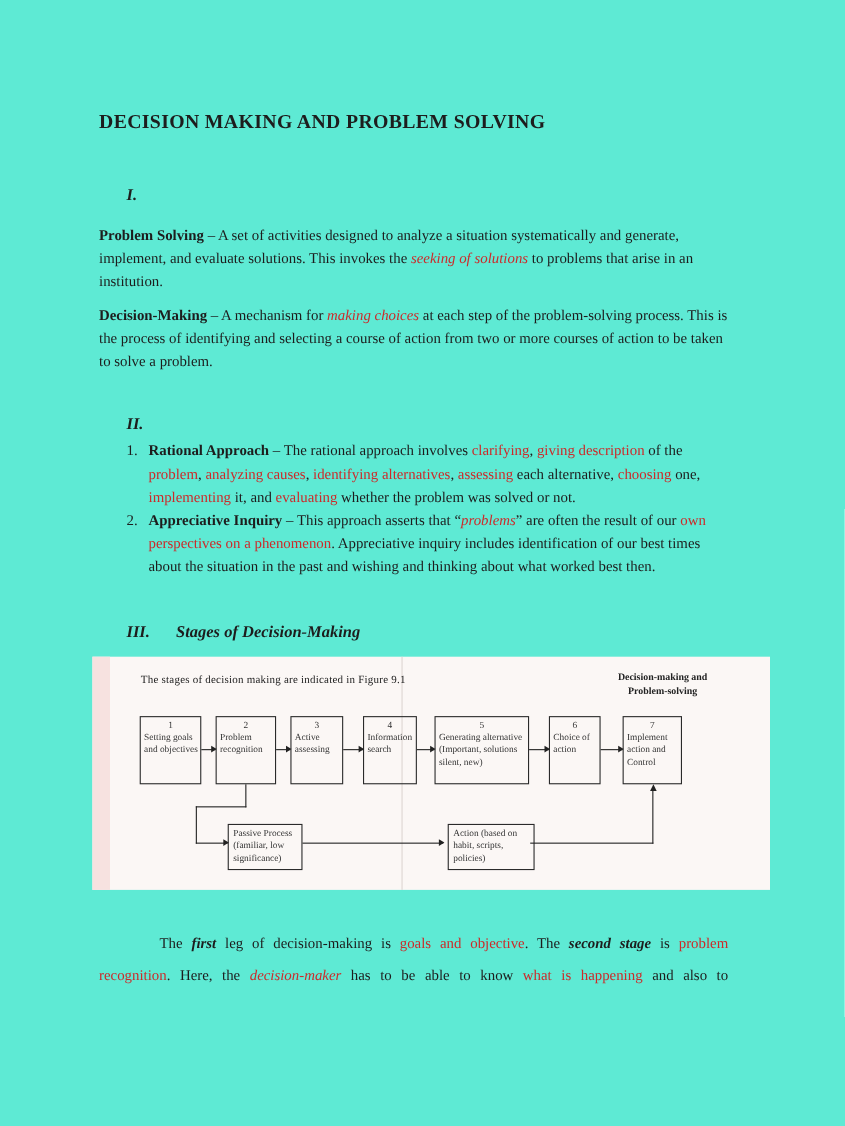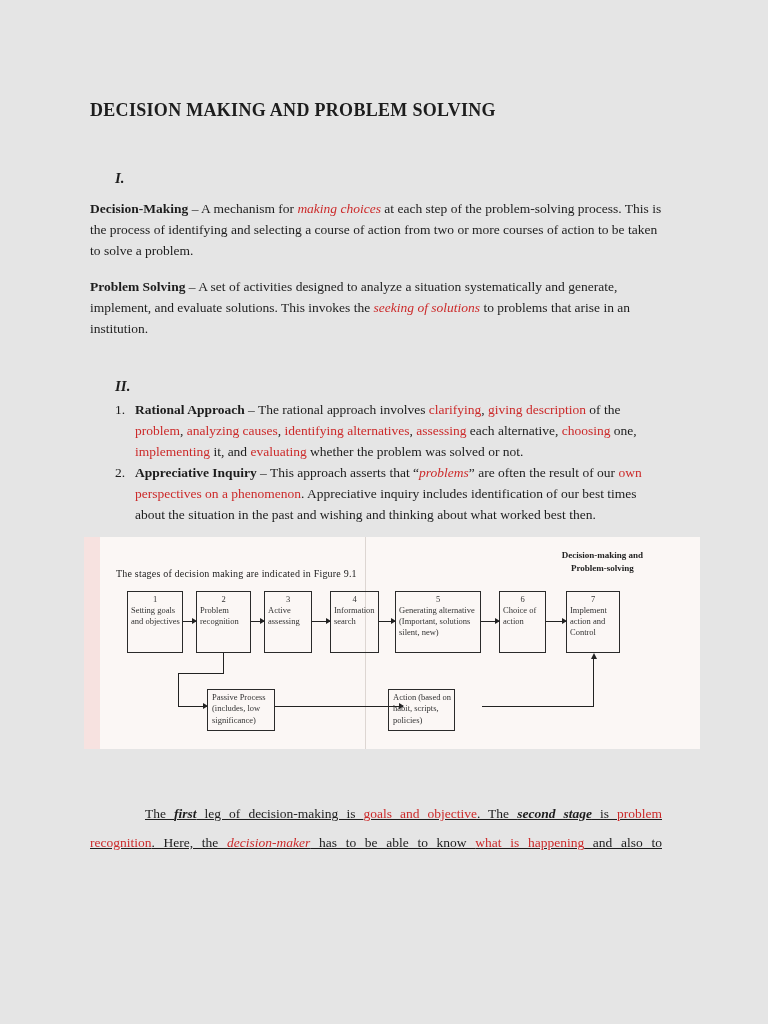--- a/index.html
+++ b/index.html
@@ -1,40 +1,40 @@
 <!DOCTYPE html>
 <html style="--red: #cc2a2a; --band: #f7e2e0; --figbg: #fbf7f5;"><head>
 <meta charset="utf-8">
 <style>
   html,body{margin:0;padding:0;background:#ffffff;}
-  .page{position:relative;width:768px;height:1024px;background:#e5e5e5;overflow:hidden;
+  .page{position:relative;width:768px;height:1024px;background:#5eead4;overflow:hidden;
         font-family:"Liberation Serif",serif;color:#1d1d1d;}
   .column{position:absolute;left:90px;top:0;width:572px;}
   .doc-title{margin-top:98px;font-size:18px;font-weight:bold;letter-spacing:.3px;line-height:25px;}
   .section-heading{display:flex;margin-left:25px;font-size:15px;font-weight:bold;font-style:italic;line-height:19px;}
   .sh-num{width:45px;flex:none;}
   .h1{margin-top:46px;}  .h2{margin-top:38px;}  .h3{margin-top:41px;}
   .para{font-size:13.5px;line-height:21px;}
   .p1{margin-top:15px;} .p2{margin-top:10px;}
   .list{margin-left:25px;margin-top:3px;}
   .list-item{display:flex;font-size:13.5px;line-height:21px;}
   .li-num{width:20px;flex:none;}
   .li-body{flex:1;}
-  .closing{margin-top:50px;font-size:13.5px;line-height:29px;text-align:justify;
-           text-align-last:justify;text-indent:55px;text-decoration:underline;}
+  .closing{margin-top:34px;font-size:13.5px;line-height:29px;text-align:justify;
+           text-align-last:justify;text-indent:55px;}
   
   .b{font-weight:bold;}
   .bi{font-weight:bold;font-style:italic;}
   .r{color:var(--red,#cc2a2a);} .ri{color:var(--red,#cc2a2a);font-style:italic;}
   
   .figure{position:relative;margin-left:-6px;margin-top:12px;width:616px;height:212px;
           background:var(--figbg,#fbf7f5);color:#333;}
   .figure-band{position:absolute;left:0;top:0;width:16px;height:100%;background:var(--band,#f7e2e0);}
   .scanline{position:absolute;left:281px;top:0;width:1px;height:100%;background:#ddd6d2;}
-  .fig-caption{position:absolute;left:32px;top:16px;font-size:10px;color:#222;letter-spacing:.2px;margin-top:15px;}
+  .fig-caption{position:absolute;left:44px;top:16px;font-size:10px;color:#222;letter-spacing:.2px;}
   .fig-corner{position:absolute;right:57px;top:12px;font-size:9px;font-weight:bold;text-align:center;
               white-space:pre-line;line-height:1.4;color:#222;}
   .stage{position:absolute;top:54px;height:62px;border:1.2px solid #2a2a2a;box-sizing:border-box;
          font-size:8.5px;line-height:1.3;background:transparent;}
   .stage .num{display:block;text-align:center;margin-top:2px;}
   .stage .lbl{display:block;padding:0 2px 0 3px;}
   .sub-box{position:absolute;top:152px;height:42px;border:1.2px solid #2a2a2a;box-sizing:border-box;
            font-size:8.5px;line-height:1.35;}
   .sub-box .lbl{display:block;padding:2px 2px 0 4px;}
   .ha{position:absolute;height:0;border-top:1.4px solid #222;}
@@ -50,39 +50,43 @@
 
 <div class="page">
   <div class="column">
 
     <div class="doc-title">DECISION MAKING AND PROBLEM SOLVING</div>
 
     <div class="section-heading h1">
       <span class="sh-num">I.</span>
     </div>
 
+    <div class="para p1"><span class="b">Problem Solving</span><span> – A set of activities designed to analyze a situation systematically and generate, implement, and evaluate solutions. This invokes the </span><span class="ri">seeking of solutions</span><span> to problems that arise in an institution.</span></div>
+
     <div class="para p2"><span class="b">Decision-Making</span><span> – A mechanism for </span><span class="ri">making choices</span><span> at each step of the problem-solving process. This is the process of identifying and selecting a course of action from two or more courses of action to be taken to solve a problem.</span></div>
-
-    <div class="para p1"><span class="b">Problem Solving</span><span> – A set of activities designed to analyze a situation systematically and generate, implement, and evaluate solutions. This invokes the </span><span class="ri">seeking of solutions</span><span> to problems that arise in an institution.</span></div>
 
     <div class="section-heading h2">
       <span class="sh-num">II.</span>
     </div>
 
     <div class="list">
       <div class="list-item">
         <span class="li-num">1.</span>
         <div class="li-body"><span class="b">Rational Approach</span><span> – The rational approach involves </span><span class="r">clarifying</span><span>, </span><span class="r">giving description</span><span> of the </span><span class="r">problem</span><span>, </span><span class="r">analyzing causes</span><span>, </span><span class="r">identifying alternatives</span><span>, </span><span class="r">assessing</span><span> each alternative, </span><span class="r">choosing</span><span> one, </span><span class="r">implementing</span><span> it, and </span><span class="r">evaluating</span><span> whether the problem was solved or not.</span></div>
       </div>
       <div class="list-item">
         <span class="li-num">2.</span>
         <div class="li-body"><span class="b">Appreciative Inquiry</span><span> – This approach asserts that “</span><span class="ri">problems</span><span>” are often the result of our </span><span class="r">own perspectives on a phenomenon</span><span>. Appreciative inquiry includes identification of our best times about the situation in the past and wishing and thinking about what worked best then.</span></div>
       </div>
     </div>
 
+    <div class="section-heading h3">
+      <span class="sh-num">III.</span>
+      <span>Stages of Decision-Making</span>
+    </div>
 
     <div class="figure">
       <div class="figure-band"></div>
       <div class="scanline"></div>
       <div class="fig-caption">The stages of decision making are indicated in Figure 9.1</div>
       <div class="fig-corner">Decision-making and
 Problem-solving</div>
 
       <div class="stage" style="left:43px;width:56px;">
         <span class="num">1</span>
@@ -119,26 +123,26 @@
       <div class="ha" style="left:295px;top:84px;width:16px;"></div>
       <div class="ha" style="left:397px;top:84px;width:18px;"></div>
       <div class="ha" style="left:462px;top:84px;width:20px;"></div>
 
       <div class="vl" style="left:139px;top:116px;height:21px;"></div>
       <div class="hl" style="left:94px;top:136px;width:46px;"></div>
       <div class="vl" style="left:94px;top:136px;height:34px;"></div>
       <div class="ha" style="left:94px;top:169px;width:29px;"></div>
 
       <div class="sub-box" style="left:123px;width:68px;">
-        <span class="lbl">Passive Process (includes, low significance)</span>
+        <span class="lbl">Passive Process (familiar, low significance)</span>
       </div>
 
       <div class="ha" style="left:191px;top:169px;width:128px;"></div>
 
-      <div class="sub-box" style="left:304px;width:67px;">
+      <div class="sub-box" style="left:323px;width:79px;">
         <span class="lbl">Action (based on habit, scripts, policies)</span>
       </div>
 
       <div class="hl" style="left:398px;top:169px;width:112px;"></div>
       <div class="vl" style="left:509px;top:121px;height:49px;"></div>
       <div class="ua" style="left:506.5px;top:116px;"></div>
     </div>
 
     <div class="closing"><span>The </span><span class="bi">first</span><span> leg of decision-making is </span><span class="r">goals and objective</span><span>. The </span><span class="bi">second stage</span><span> is </span><span class="r">problem recognition</span><span>. Here, the </span><span class="ri">decision-maker</span><span> has to be able to know </span><span class="r">what is happening</span><span> and also to</span></div>
 

